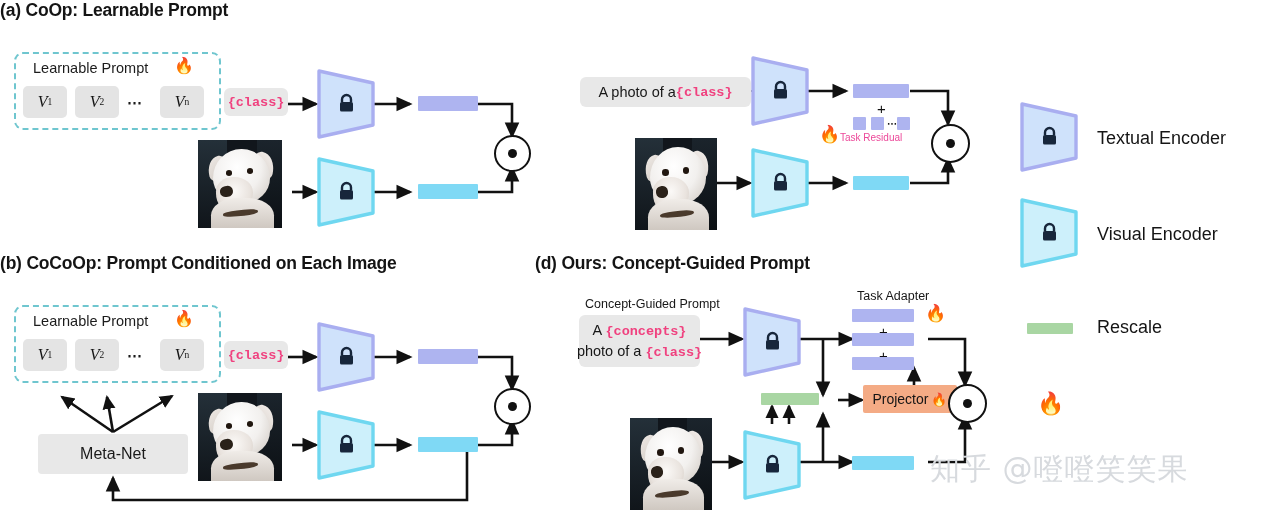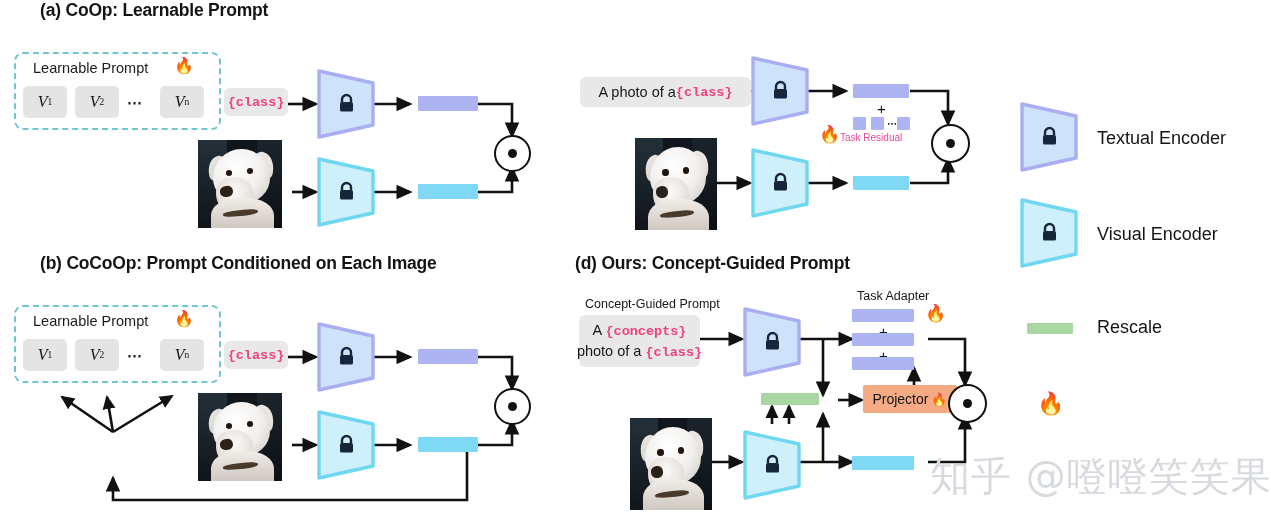--- a/index.html
+++ b/index.html
@@ -6,21 +6,21 @@
     margin: 0; padding: 0;
     background: #ffffff;
   }
   body {
     width: 1271px; height: 522px;
     position: relative;
     font-family: "Liberation Sans", sans-serif;
     color: #1a1a1a;
     overflow: hidden;
   }
-  .panel { position: absolute; padding-left: 40px; }
+  .panel { position: absolute; }
   .panel-title {
     font-size: 17.5px;
     font-weight: bold;
     color: #141414;
     letter-spacing: -0.2px;
     white-space: nowrap;
   }
   
   .dashed-box {
     position: absolute;
@@ -154,21 +154,21 @@
     position:absolute; background:#f4ab85; border-radius:2px;
     display:flex; align-items:center; justify-content:center; gap:3px;
     font-size:14px; color:#141414;
   }
   
   .legend-label {
     position:absolute; font-size:18px; color:#151515; white-space:nowrap;
   }
   
   .watermark {
-    position:absolute; font-size:40px; color:#d7dade;
+    position:absolute; font-size:30px; color:#d7dade;
     white-space:nowrap; font-family:"DejaVu Sans", sans-serif;
     letter-spacing:1px;
   }
 </style>
 </head>
 <body>
 
 <svg class="svg-layer">
   <defs>
     <marker id="ah" markerWidth="7" markerHeight="7" refX="5.2" refY="3.2" orient="auto">
@@ -374,20 +374,21 @@
       <div class="eye-r"></div>
     <div class="nose"></div>
       <div class="body"></div>
       <div class="collar"></div>
   </div>
 
   <div class="dotprod" style="left:494px;top:388px;width:33px;height:33px;margin-top:-253px;">
     <i style="width:9px;height:9px;"></i>
   </div>
 
+  <div class="graybox" style="left:38px;top:181px;width:150px;height:40px;">Meta-Net</div>
 </div>
 
 <div class="panel" style="left:535px;top:0;width:470px;height:250px;">
 
   <div class="pill" style="left:45px;top:77px;width:171px;height:30px;">
     <span>A photo of a </span>
       <span class="mono-pink">{class}</span>
   </div>
 
   <div class="encoder" style="left:215px;top:55px;">

